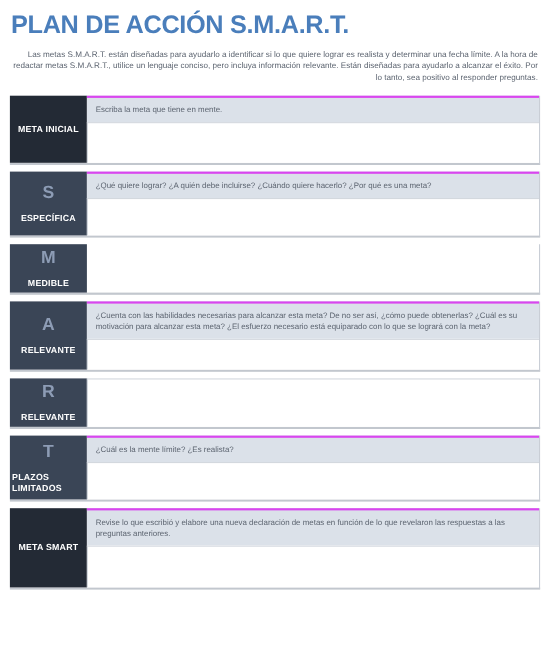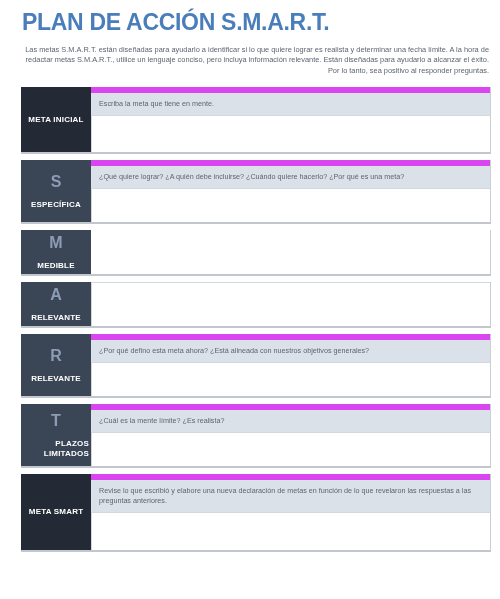--- a/index.html
+++ b/index.html
@@ -10,21 +10,21 @@
     width: 500px;
     height: 599px;
     background: #ffffff;
     font-family: "Liberation Sans", sans-serif;
     overflow: hidden;
   }
   .page {
     width: 500px;
     height: 471px;
     box-sizing: border-box;
-    padding: 9px 9px 0 21px;
+    padding: 9px 9px 0 9px;
     position: relative;
   }
   .doc-title {
     color: #4a7ebb;
     font-size: 23px;
     font-weight: bold;
     letter-spacing: -0.3px;
     line-height: 26px;
     margin: 0 0 10px 1px;
     white-space: nowrap;
@@ -52,21 +52,21 @@
   .label-cell {
     width: 70px;
     min-width: 70px;
     box-sizing: border-box;
     background: #3a4556;
     color: #ffffff;
     display: flex;
     flex-direction: column;
     align-items: center;
     justify-content: center;
-    text-align: right;
+    text-align: left;
     padding: 3px 2px;
   }
   .section.dark .label-cell {
     background: #232a35;
   }
   .letter {
     color: #8d9cb5;
     font-size: 16px;
     font-weight: bold;
     line-height: 19px;
@@ -84,21 +84,21 @@
     flex-direction: column;
     min-width: 0;
   }
   .prompt {
     background: #dbe1e9;
     color: #5c6470;
     font-size: 7.2px;
     line-height: 10px;
     padding: 6px 7px 6px 8px;
     box-sizing: border-box;
-    border-top: 6px solid #d946ef;
+    border-top: 2px solid #d946ef;
   }
   .answer {
     background: #ffffff;
     flex: 1;
     border: 1px solid #d3d8de;
     border-right: none;
     border-bottom: none;
     min-height: 30px;
   }
   .section.s-meta-inicial .prompt { min-height: 24px; }
@@ -148,31 +148,31 @@
         <span class="label-text">MEDIBLE</span>
       </div>
     </div>
 
     <div class="section s-alcanzable">
       <div class="label-cell">
         <span class="letter">A</span>
         <span class="label-text">RELEVANTE</span>
       </div>
       <div class="content-cell">
+        <div class="prompt">¿Cuenta con las habilidades necesarias para alcanzar esta meta? De no ser así, ¿cómo puede obtenerlas? ¿Cuál es su motivación para alcanzar esta meta? ¿El esfuerzo necesario está equiparado con lo que se logrará con la meta?</div>
         <div class="answer"></div>
       </div>
     </div>
 
     <div class="section s-relevante">
       <div class="label-cell">
         <span class="letter">R</span>
         <span class="label-text">RELEVANTE</span>
       </div>
       <div class="content-cell">
-        <div class="prompt">¿Por qué defino esta meta ahora? ¿Está alineada con nuestros objetivos generales?</div>
         <div class="answer"></div>
       </div>
     </div>
 
     <div class="section s-plazos">
       <div class="label-cell">
         <span class="letter">T</span>
         <span class="label-text">PLAZOS LIMITADOS</span>
       </div>
       <div class="content-cell">

